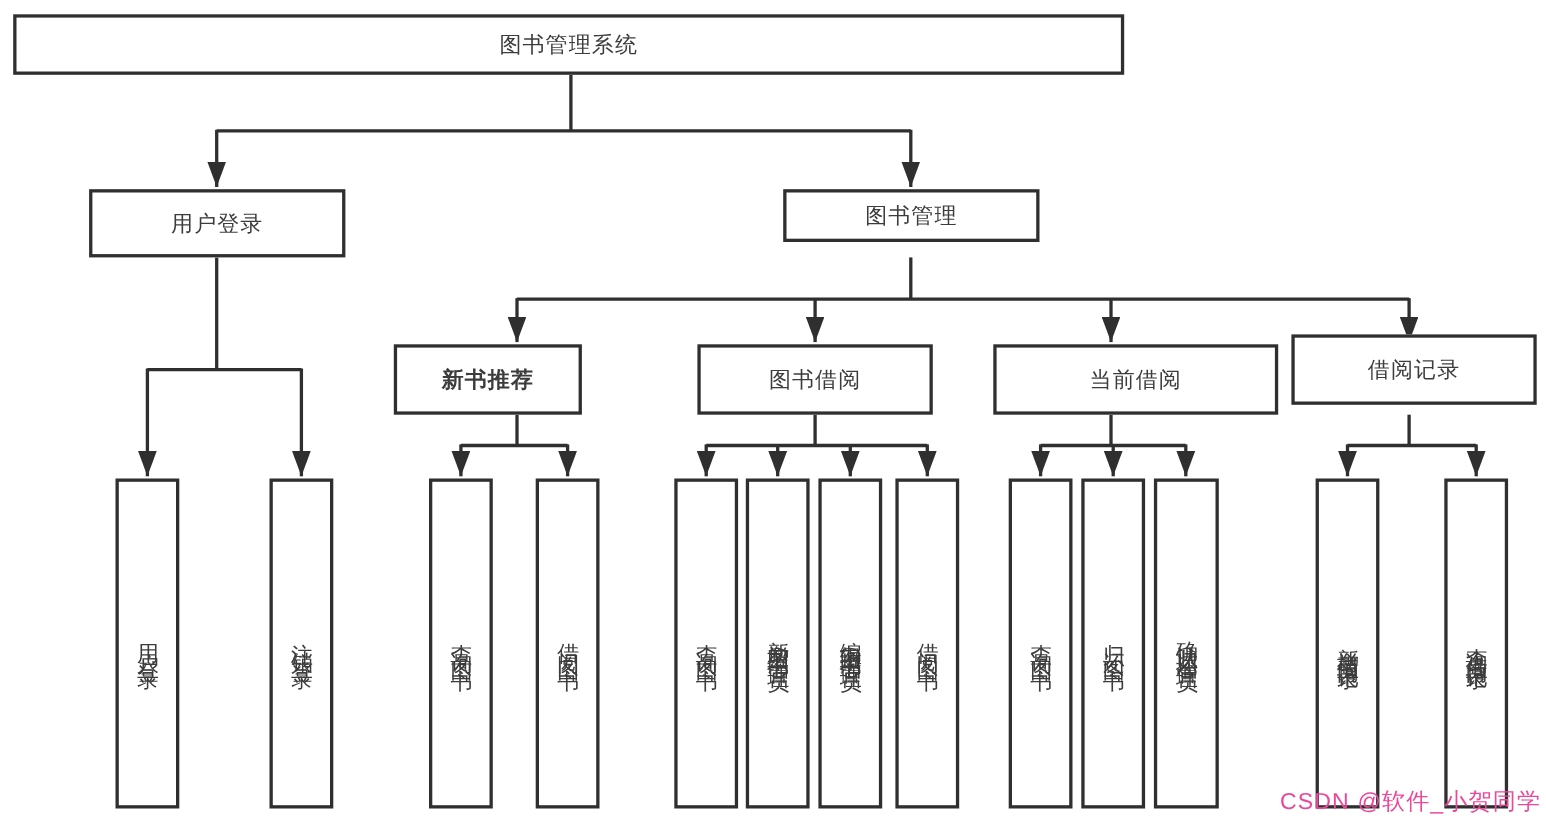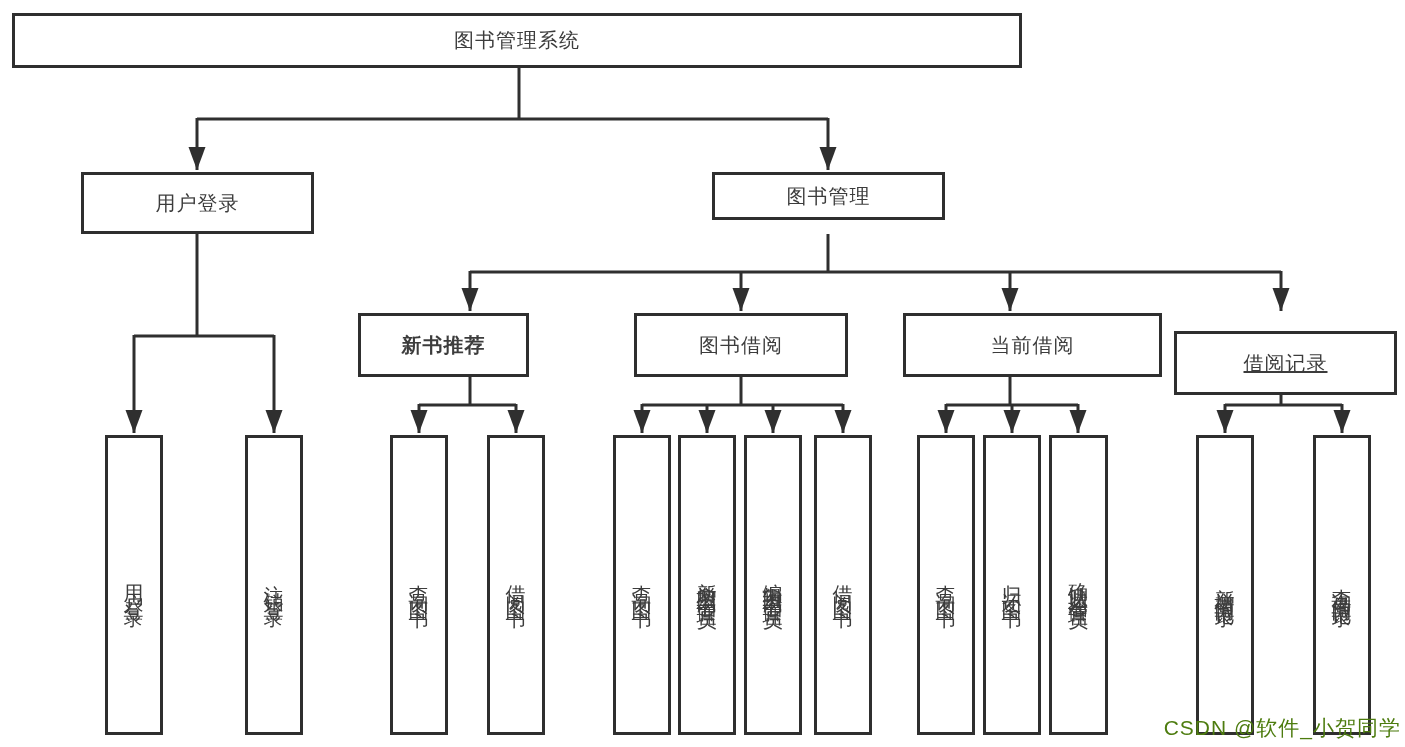--- a/index.html
+++ b/index.html
@@ -30,34 +30,34 @@
     line-height:1;
     padding:4px 0;
   }
   
   .p-root {left:12px;  top:13px;  width:1010px; height:55px;}
   .p-l2a  {left:81px;  top:172px; width:233px;  height:62px;}
   .p-l2b  {left:712px; top:172px; width:233px;  height:48px;}
   .p-l3a  {left:358px; top:313px; width:171px;  height:64px;font-weight:bold;}
   .p-l3b  {left:634px; top:313px; width:214px;  height:64px;}
   .p-l3c  {left:903px; top:313px; width:259px;  height:64px;}
-  .p-l3d  {left:1174px;top:331px; width:223px;  height:64px;text-decoration:underline;}
+  .p-l3d  {left:1174px;top:304px; width:223px;  height:64px;}
   .leaf{top:435px;height:300px;width:58px;}
   .p-f1a{left:105px;} .p-f1b{left:245px;}
   .p-f2a{left:390px;} .p-f2b{left:487px;}
   .p-f3a{left:613px;} .p-f3b{left:678px;} .p-f3c{left:744px;} .p-f3d{left:814px;}
   .p-f4a{left:917px;} .p-f4b{left:983px;} .p-f4c{left:1049px;width:59px;}
   .p-f5a{left:1196px;}.p-f5b{left:1313px;}
   .tight{letter-spacing:4px;font-size:20px;}
   #watermark{
     position:absolute;
     right:4px; top:714px;
     z-index:5;
     font-size:21px;
-    color:#4d7c0f;
+    color:#ec4899;
     letter-spacing:1px;
     white-space:nowrap;
   }
 </style>
 </head>
 <body>
 
 <div id="stage">
 
   <svg id="wires" width="1405" height="747">

